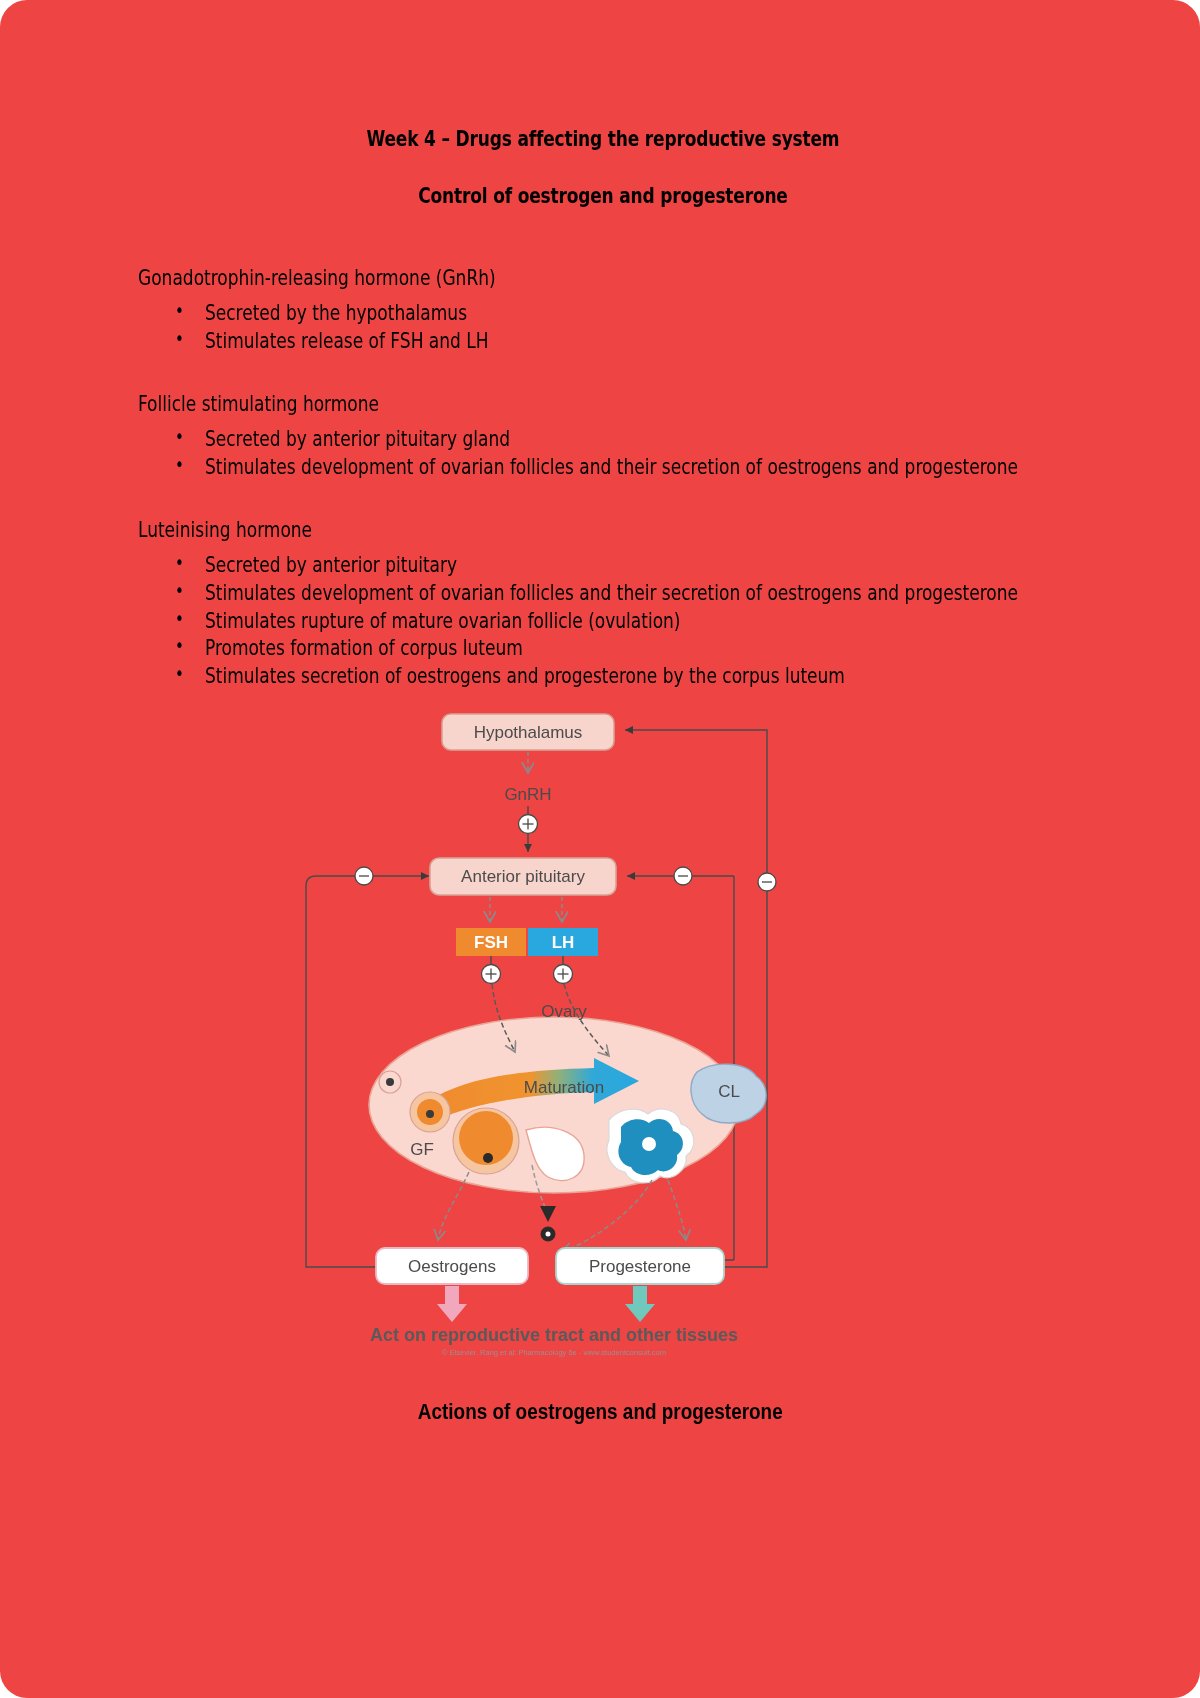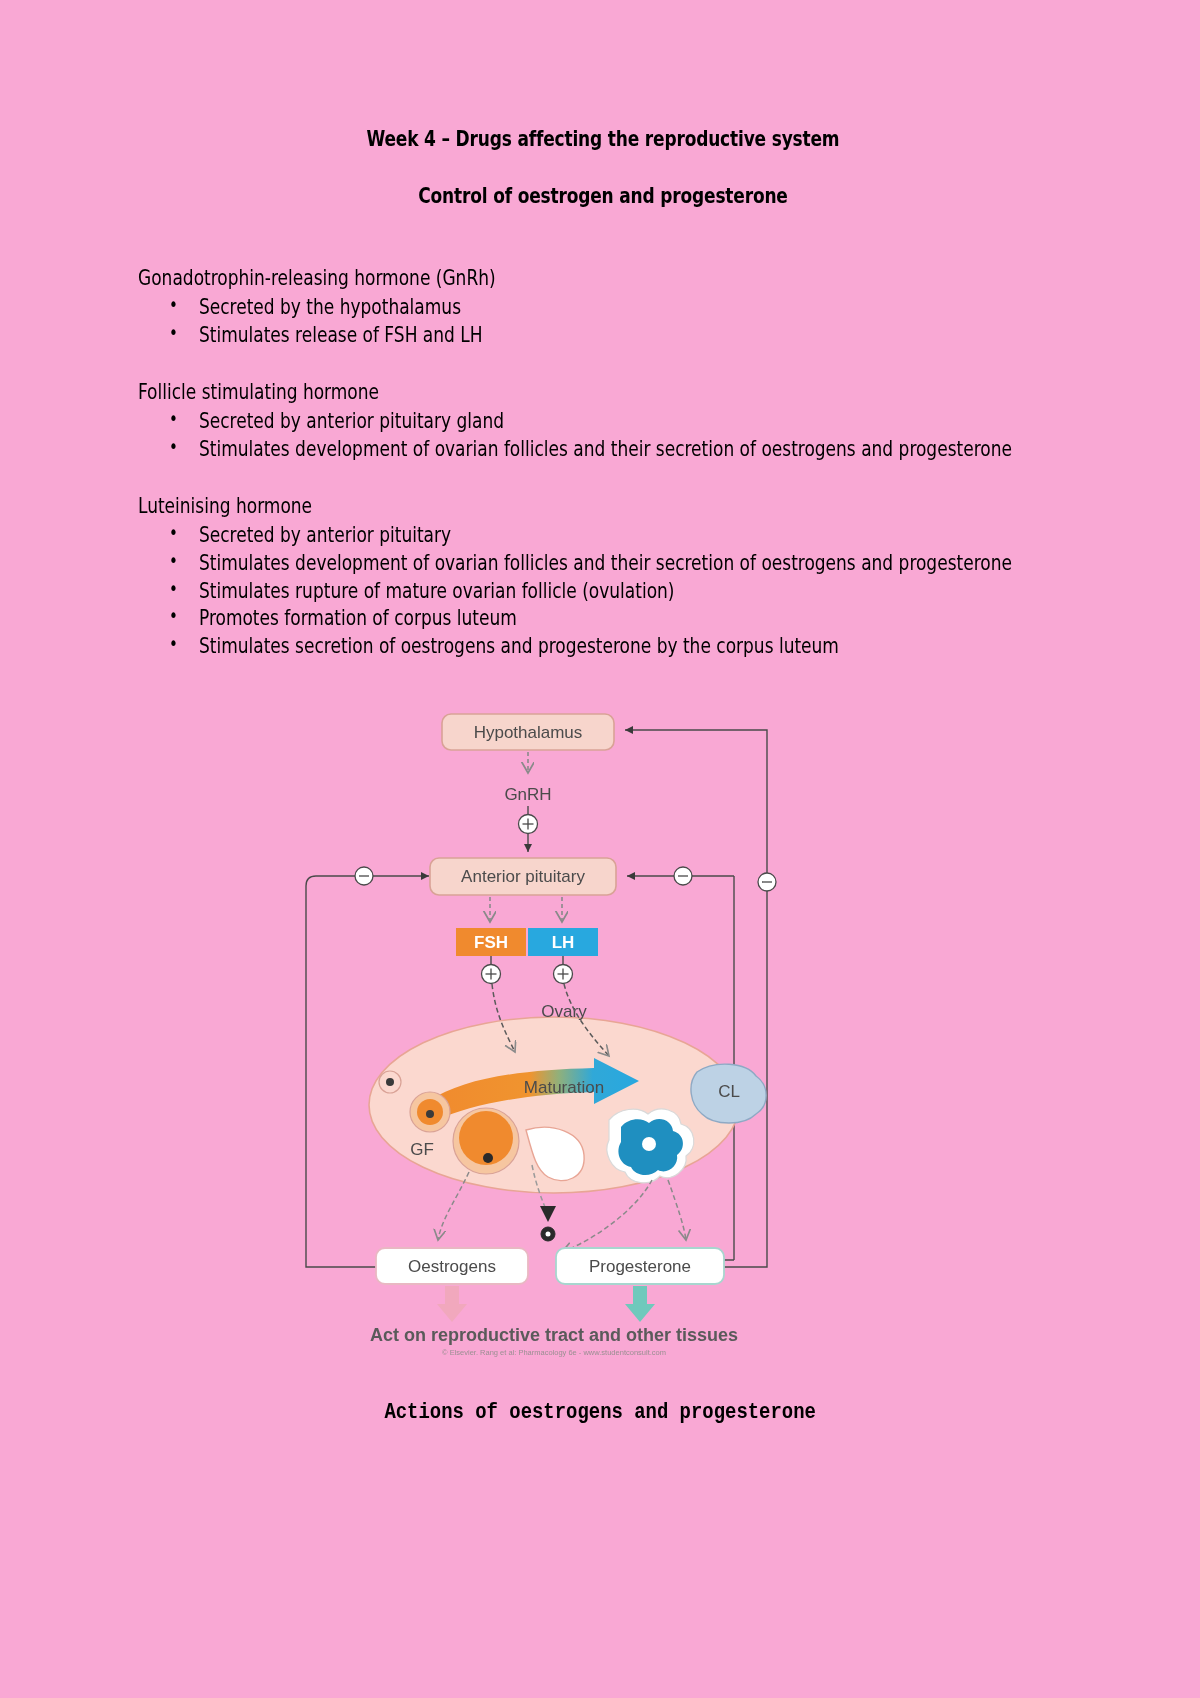--- a/index.html
+++ b/index.html
@@ -12,21 +12,22 @@
     height: 1698px;
     position: relative;
     font-family: "Liberation Sans", sans-serif;
     color: #000000;
     overflow: hidden;
   }
 
   .page {
     position: absolute;
     inset: 0;
-    background: #f9a8d4;
+    background: #ef4444;
+    border-radius: 27px;
   }
 
   
   .doc {
     position: absolute;
     left: 138px;
     top: 126px;
     width: 930px;
   }
 
@@ -45,21 +46,21 @@
   .para {
     font-size: 21.5px;
     line-height: 1.28;
     font-family: "DejaVu Sans Condensed", "Liberation Sans Narrow", "Liberation Sans", sans-serif;
     transform: scaleX(0.88);
     transform-origin: left center;
     width: 113%;
   }
 
   ul.bullets {
-    margin: 2px;
+    margin: 8px;
     padding-left: 0;
     list-style: none;
   }
   ul.bullets li {
     position: relative;
     font-size: 21.5px;
     line-height: 1.29;
     padding-left: 67px;
     font-family: "DejaVu Sans Condensed", "Liberation Sans Narrow", "Liberation Sans", sans-serif;
     transform: scaleX(0.88);
@@ -86,21 +87,21 @@
   .diagram svg { display: block; }
 
   .footer-heading {
     position: absolute;
     left: 0;
     top: 1400px;
     width: 1200px;
     text-align: center;
     font-weight: bold;
     font-size: 21.5px;
-    font-family: Liberation Mono, monospace;
+    font-family: Liberation Sans, sans-serif;
   }
   .footer-heading span {
     display: inline-block;
     transform: scaleX(0.88);
   }
 </style>
 </head>
 <body>
 
 <div class="page">

